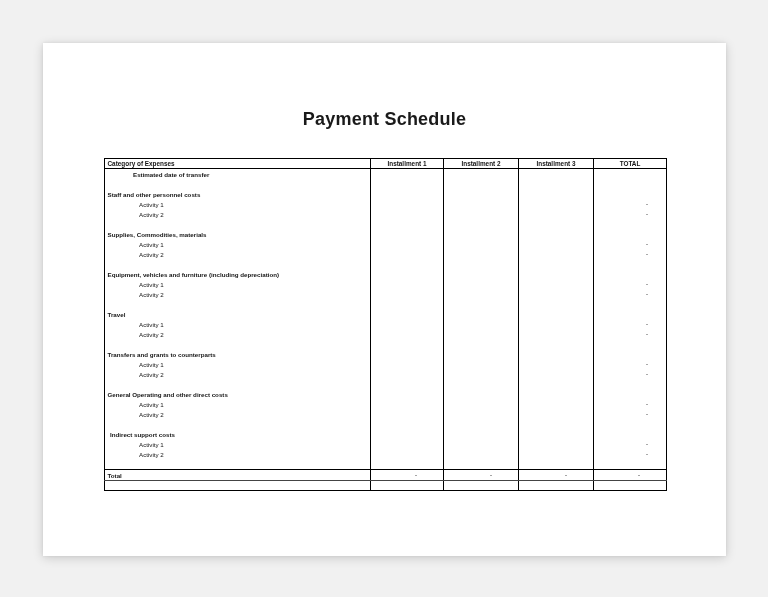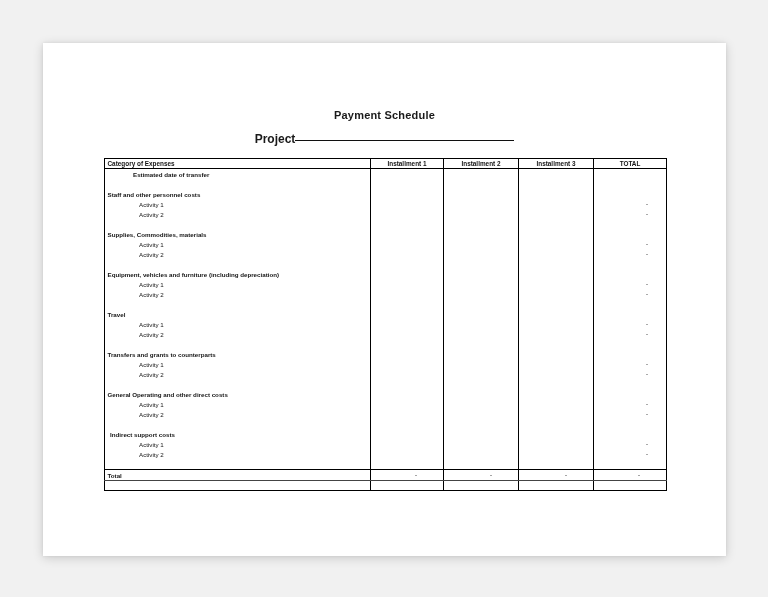--- a/index.html
+++ b/index.html
@@ -21,21 +21,21 @@
     height: 513px;
     background: #ffffff;
     box-shadow: 0 2px 10px rgba(0,0,0,0.16), 0 0 3px rgba(0,0,0,0.08);
   }
   .doc-title {
     position: absolute;
     left: 0;
     top: 66px;
     width: 683px;
     text-align: center;
-    font-size: 11px;
+    font-size: 18px;
     font-weight: bold;
     color: #1a1a1a;
     letter-spacing: 0.2px;
   }
   .project-line {
     position: absolute;
     left: 0;
     top: 89px;
     width: 683px;
     text-align: center;
@@ -139,23 +139,20 @@
   }
   .spacer-row td { height: 6px; }
 </style>
 </head>
 <body>
 
 <div class="page-shadow-wrap">
 
   <div class="doc-title">Payment Schedule</div>
 
-  <div class="project-line">
-    <span class="project-label">Project</span><span class="project-rule"></span>
-  </div>
 
   <table class="sched-table">
     <colgroup>
       <col class="c-cat">
         <col class="c-in1">
         <col class="c-in2">
         <col class="c-in3">
         <col class="c-tot">
     </colgroup>
     <tbody id="table-body">

